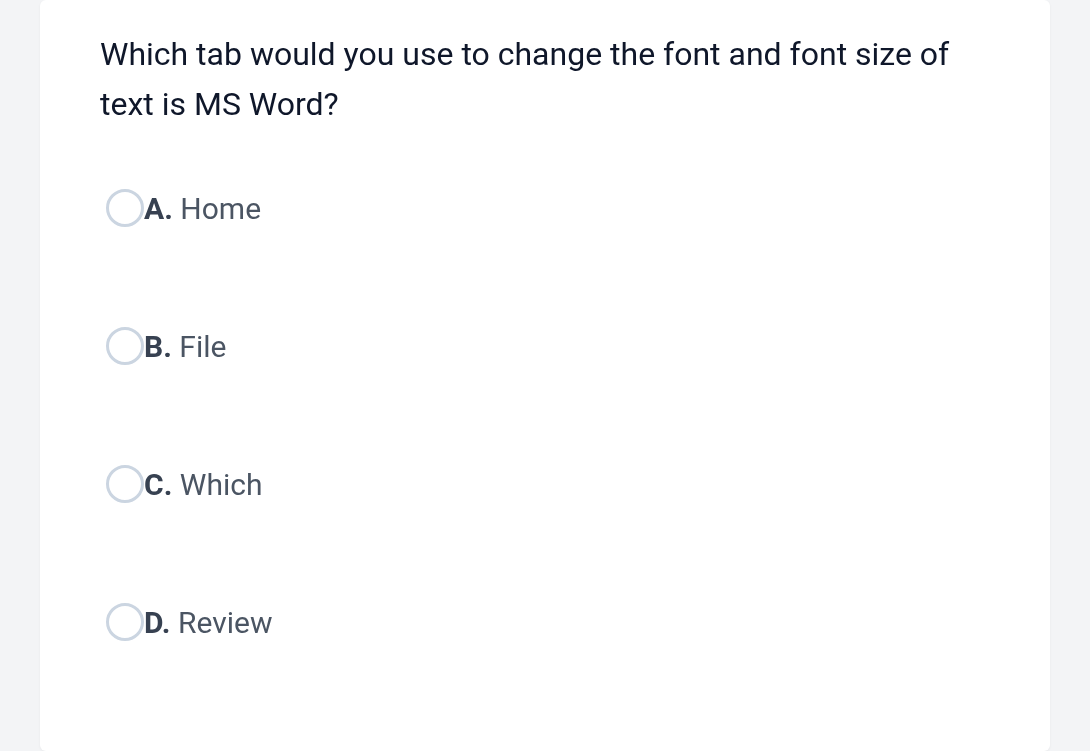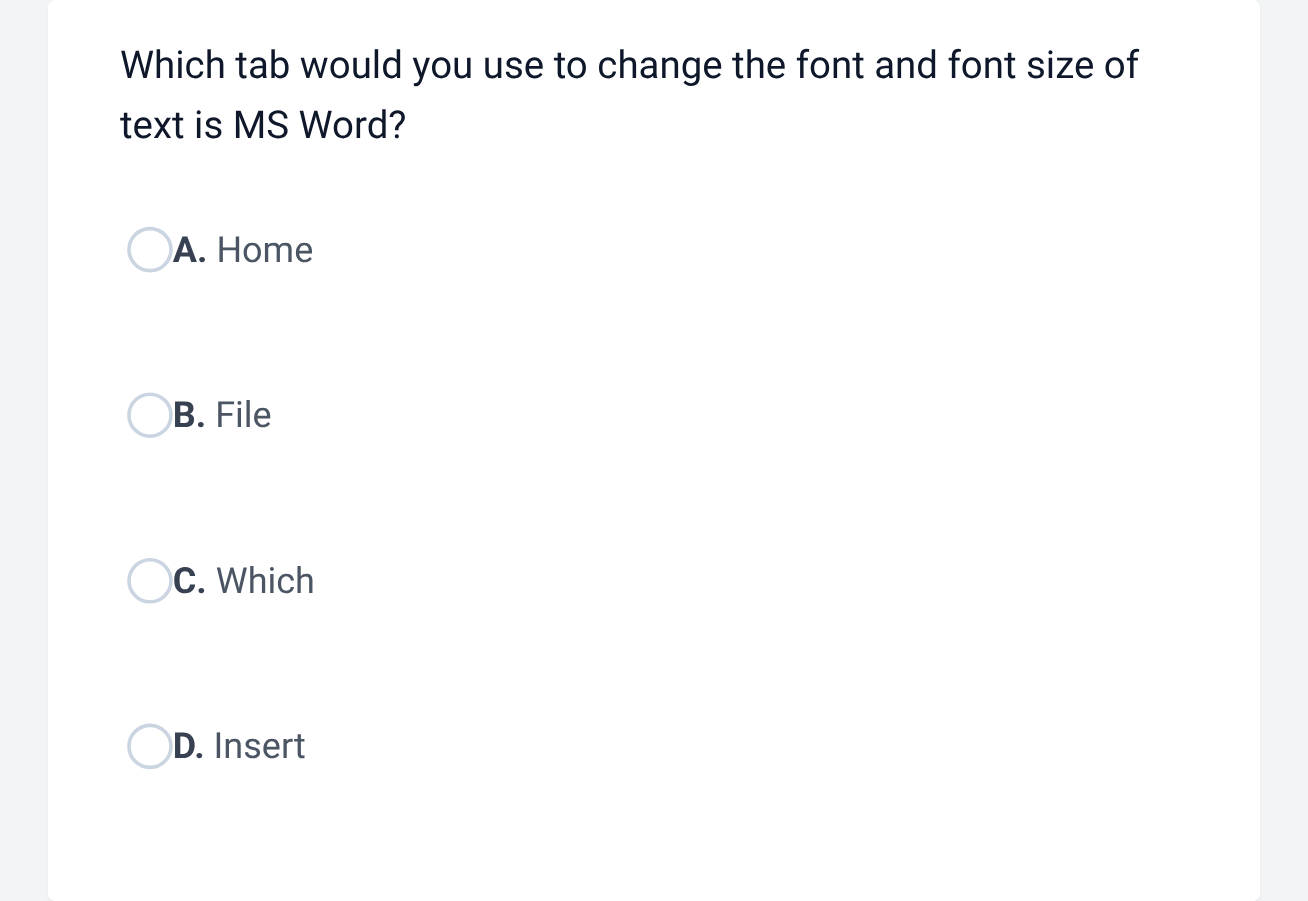--- a/index.html
+++ b/index.html
@@ -84,18 +84,18 @@
       <div class="option-text">
         <span class="option-key">C.</span>
         <span>Which</span>
       </div>
     </div>
 
     <div class="option">
       <div class="radio-circle"></div>
       <div class="option-text">
         <span class="option-key">D.</span>
-        <span>Insert</span>
+        <span>Review</span>
       </div>
     </div>
 
   </div>
 </div>
 
 </body></html>

